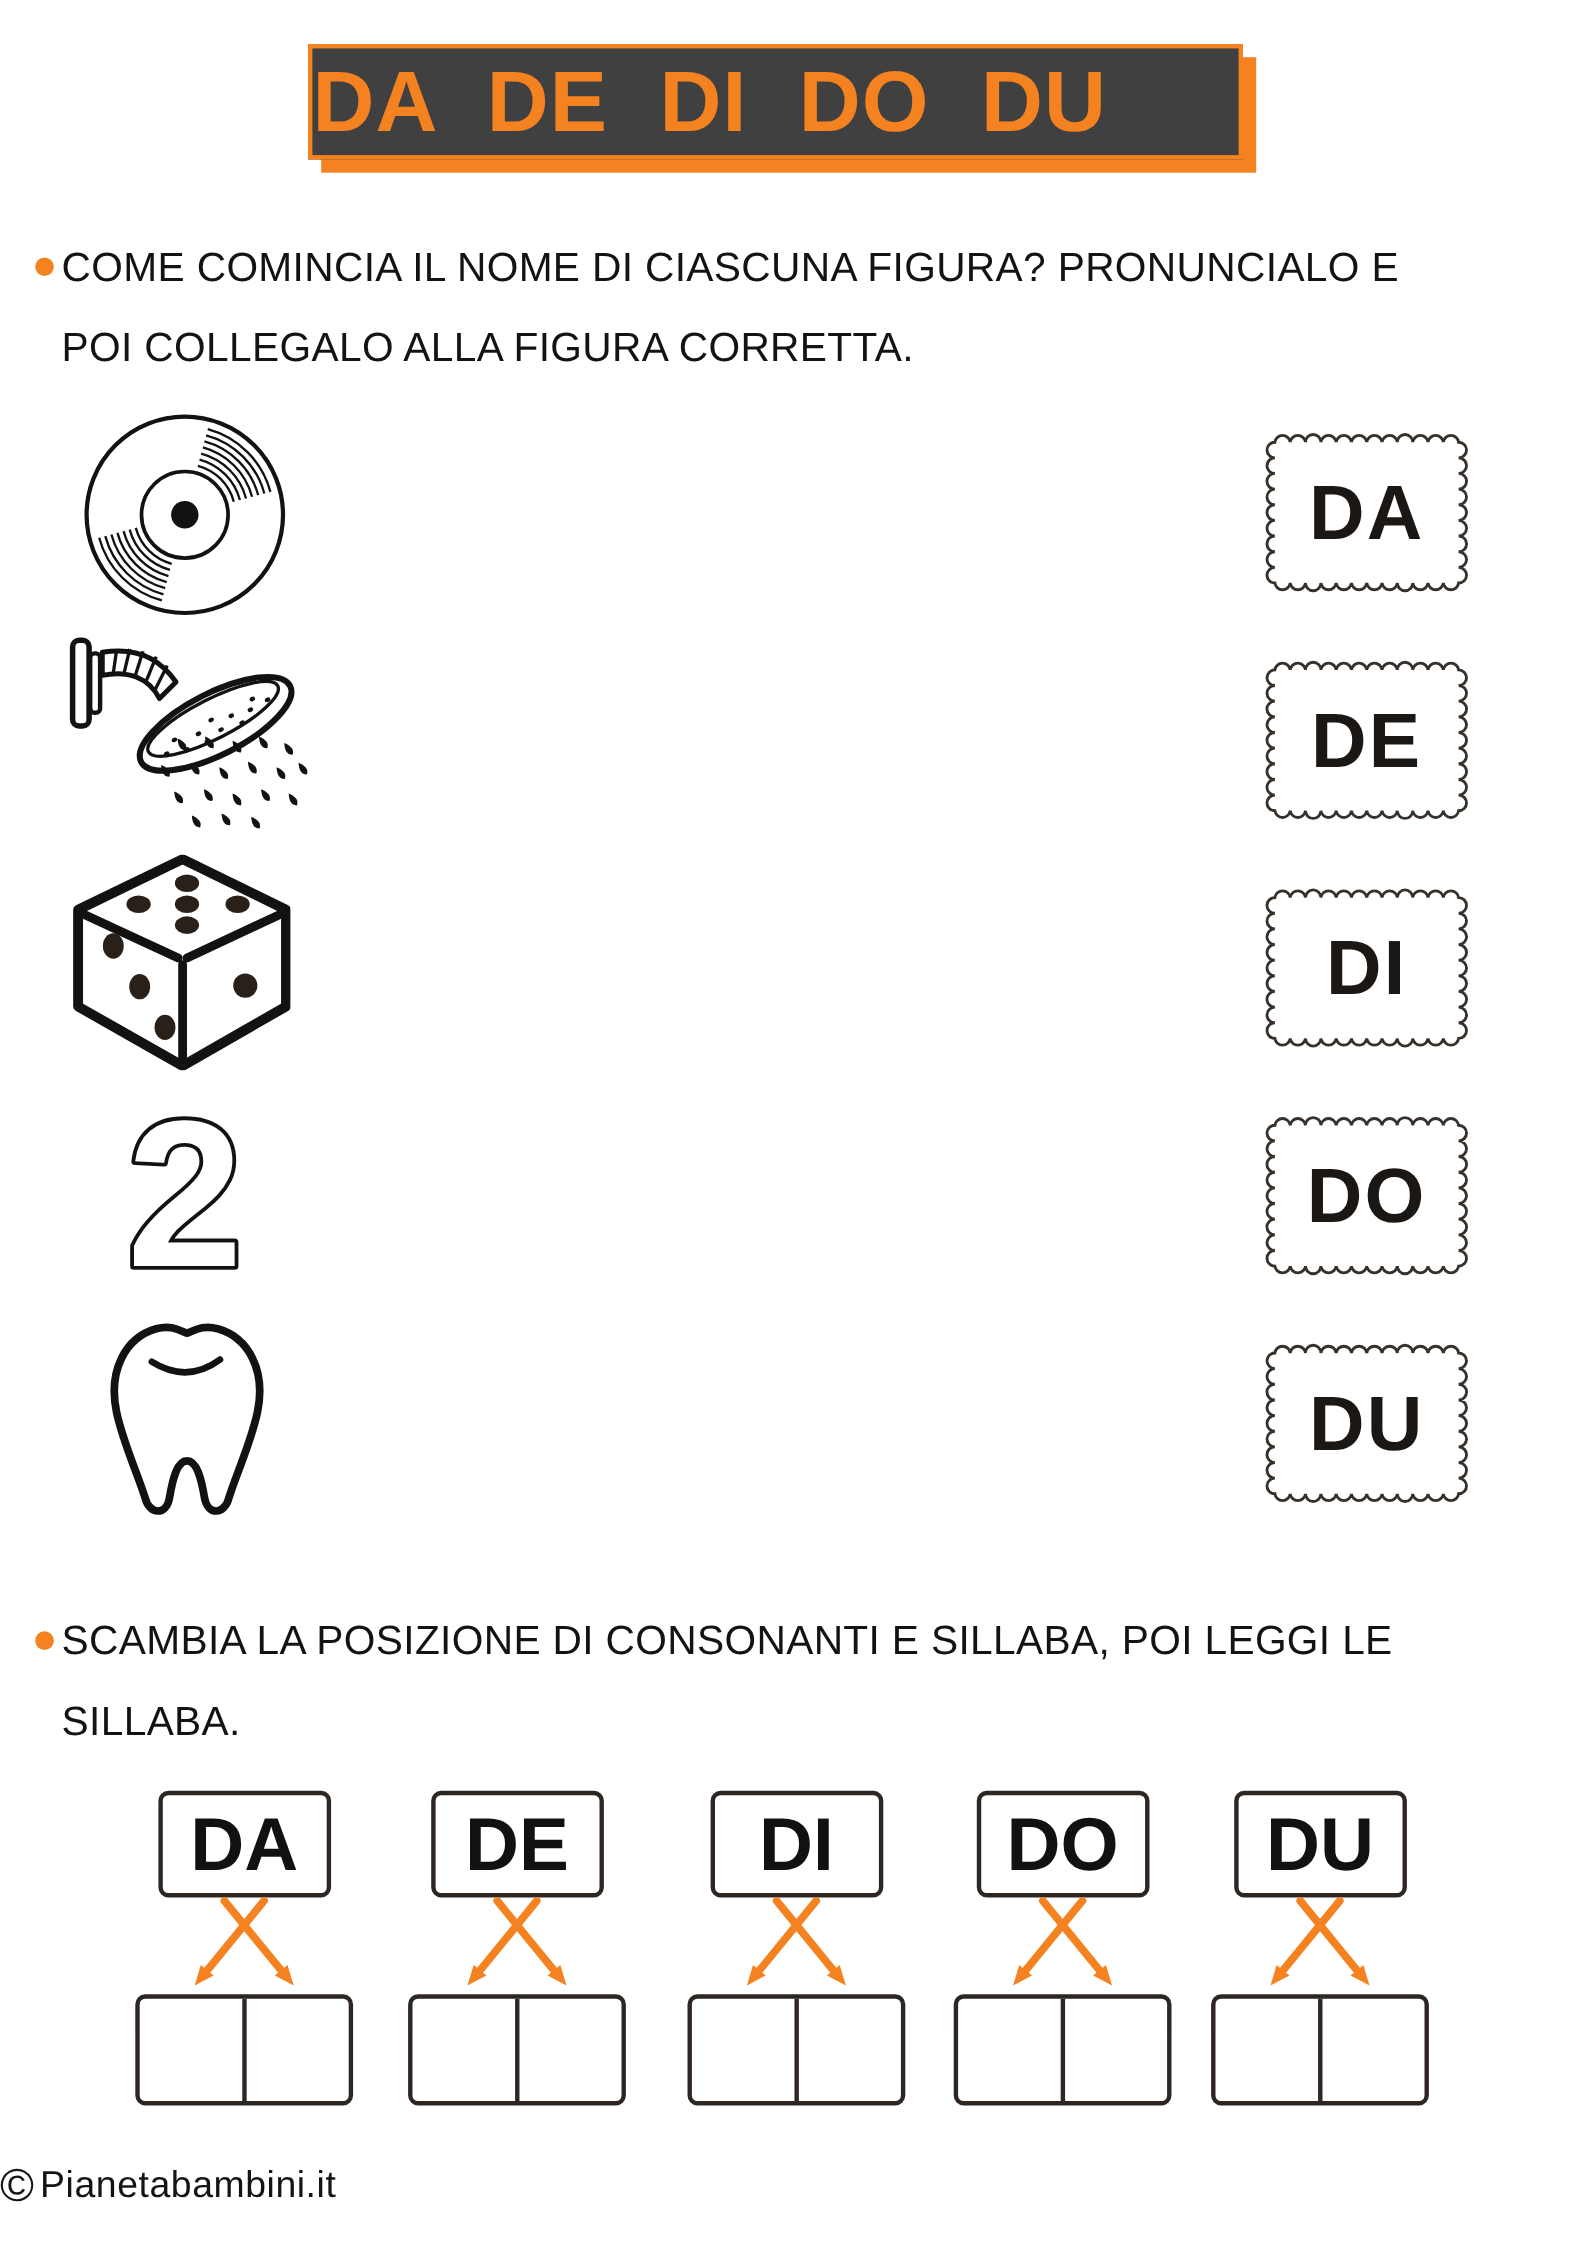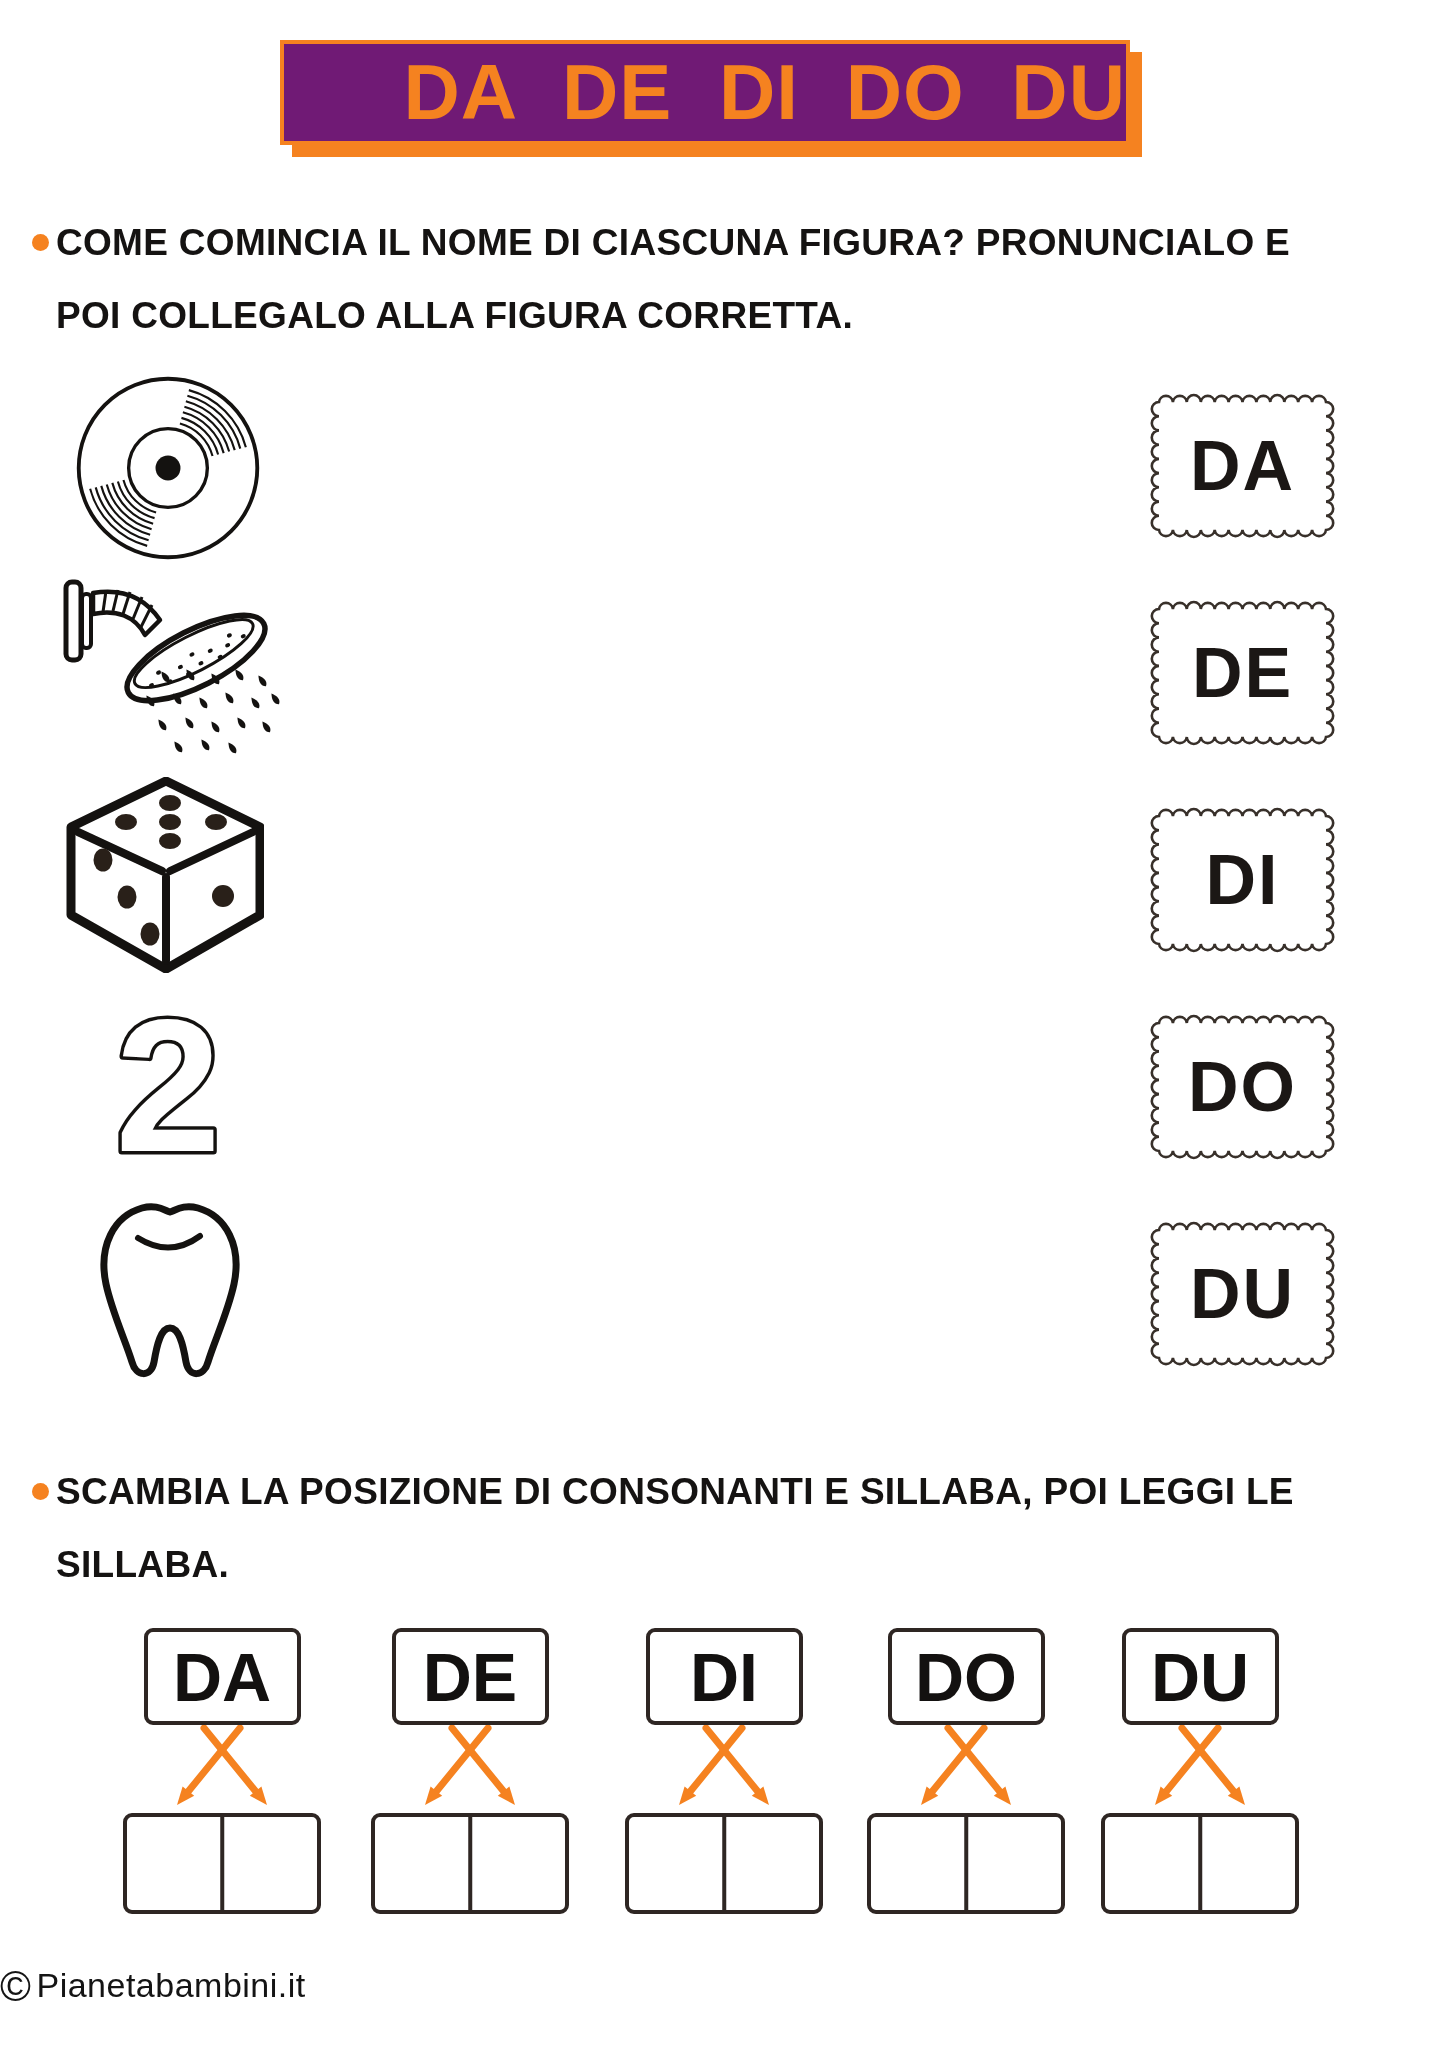--- a/index.html
+++ b/index.html
@@ -4,36 +4,36 @@
 <style>
   html,body { margin:0; padding:0; background:#ffffff; }
   .page {
     position:relative; width:1448px; height:2048px; background:#fff;
     font-family:"Liberation Sans", sans-serif; overflow:hidden;
   }
 
   
   .title-box {
     position:absolute; left:280px; top:40px; width:842px; height:97px;
-    border:4px solid #F58220; background:#701a75;
+    border:4px solid #F58220; background:#404040;
     box-shadow:12px 12px 0 0 #F58220;
-    display:flex; align-items:center; justify-content:flex-end;
+    display:flex; align-items:center; justify-content:flex-start;
   }
   .title-text {
     color:#F58220; font-weight:bold; font-size:78px;
     letter-spacing:1px; word-spacing:24px; white-space:nowrap;
   }
 
   
   .bullet {
     position:absolute; left:32px; width:17px; height:17px;
     border-radius:50%; background:#F58220;
   }
   .instruction {
-    position:absolute; left:56px; color:#151312; font-weight:bold;
+    position:absolute; left:56px; color:#151312; font-weight:normal;
     font-size:37px; line-height:73px; letter-spacing:0.3px; white-space:nowrap;
   }
 
   
   .pic { position:absolute; }
 
   
   .stamp { position:absolute; left:1150px; width:185px; height:146px; }
   .stamp svg { position:absolute; left:0; top:0; }
   .stamp-label {

